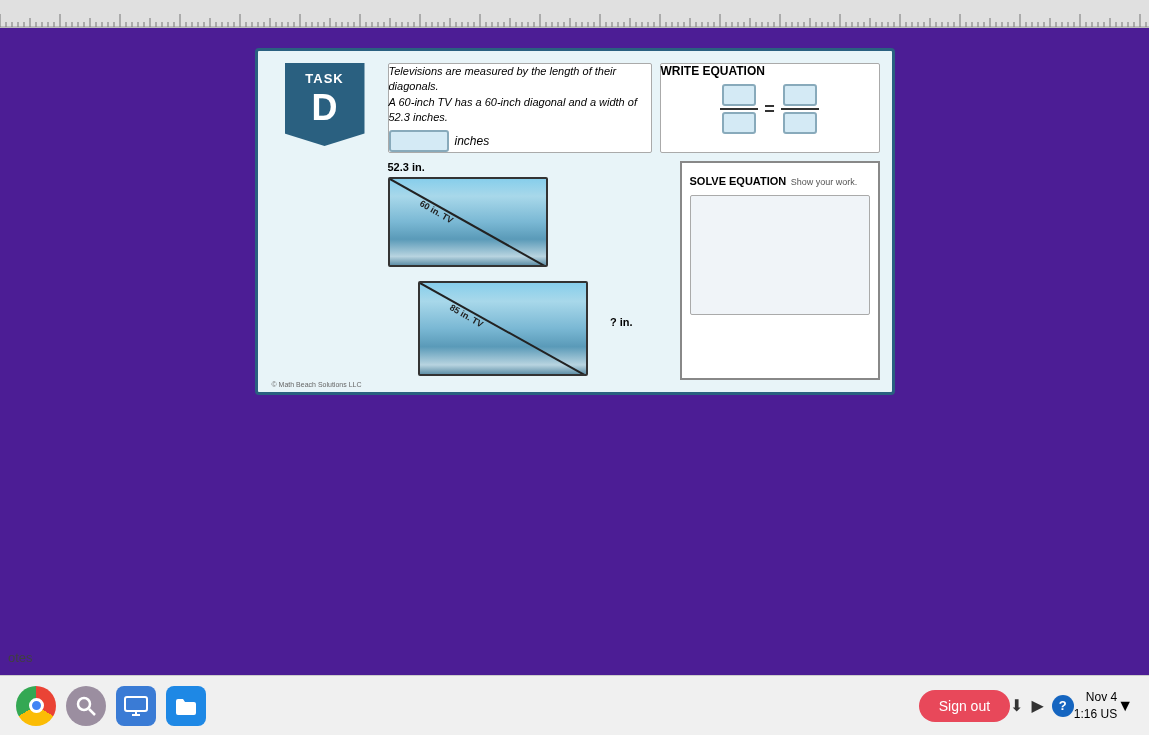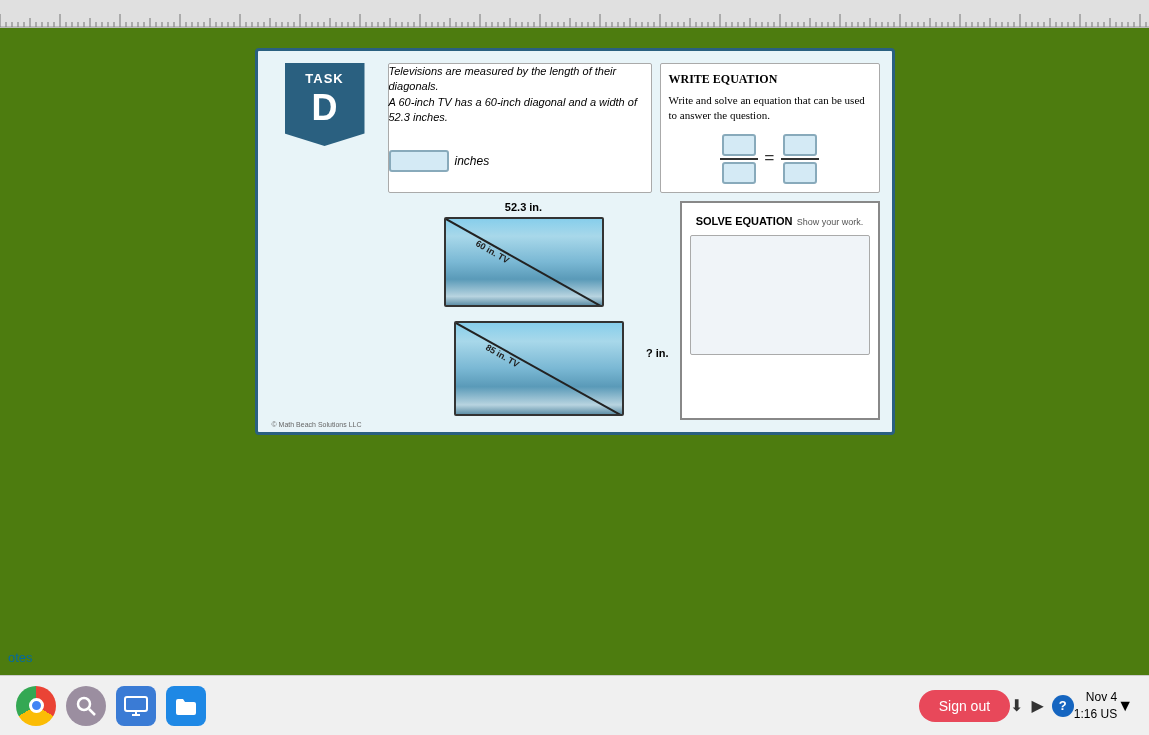--- a/index.html
+++ b/index.html
@@ -19,21 +19,21 @@
       background: #e8e8e8;
       border-bottom: 1px solid #bbb;
       position: relative;
       overflow: hidden;
     }
 
     
     .main-area {
       width: 100%;
       height: calc(735px - 28px - 60px);
-      background: #4d7c0f;
+      background: #4c1d95;
       display: flex;
       justify-content: center;
       align-items: flex-start;
       padding-top: 20px;
     }
 
     
     .task-card {
       width: 640px;
       background: #e8f4f8;
@@ -93,43 +93,41 @@
 
     .problem-text {
       font-size: 11px;
       line-height: 1.4;
     }
 
     .answer-row {
       display: flex;
       align-items: center;
       gap: 6px;
-      margin-top: 24px;
+      margin-top: 4px;
     }
 
     .answer-box {
       border: 2px solid #8ab;
       background: #d4eaf5;
       width: 60px;
       height: 22px;
       border-radius: 3px;
     }
 
     .answer-label {
       font-size: 12px;
     }
 
     
     .write-eq-col {
       grid-row: 1;
       background: white;
       border: 1px solid #aaa;
-      padding: 8px;
       border-radius: 2px;
-      font-family: Liberation Serif, serif;
     }
 
     .write-eq-title {
       font-size: 12px;
       font-weight: bold;
       font-variant: small-caps;
       margin-bottom: 6px;
     }
 
     .write-eq-text {
@@ -171,21 +169,20 @@
       font-weight: bold;
       color: #333;
     }
 
     
     .bottom-row {
       grid-column: 2 / 4;
       grid-row: 2;
       display: flex;
       gap: 20px;
-      text-align: center;
     }
 
     .images-col {
       flex: 1;
     }
 
     .dim-label {
       font-size: 11px;
       font-weight: bold;
       margin-bottom: 4px;
@@ -349,21 +346,21 @@
       text-align: right;
       font-size: 12px;
       line-height: 1.4;
     }
 
     .notes-label {
       position: absolute;
       left: 8px;
       bottom: 70px;
       font-size: 13px;
-      color: #0369a1;
+      color: #404040;
     }
 
     .wave-bg {
       background: 
         linear-gradient(180deg, #87ceeb 0%, #a8d8ea 20%, #7ab8d4 50%, #5a9ab8 70%, #b8d4e0 90%, #6090a8 100%);
     }
   </style>
 </head>
 <body>
 
@@ -583,21 +580,20 @@
         <p class="problem-text">Televisions are measured by the length of their diagonals.</p>
         <p class="problem-text" style="">A 60-inch TV has a 60-inch diagonal and a width of 52.3 inches.</p>
         <div class="answer-row">
           <div class="answer-box"></div>
           <span class="answer-label">inches</span>
         </div>
       </div>
 
       <div class="write-eq-col">
         <div class="write-eq-title">WRITE EQUATION</div>
-        <p class="write-eq-text">Write and solve an equation that can be used to answer the question.</p>
         <div class="fraction-eq">
           <div class="fraction">
             <div class="frac-box"></div>
             <div class="frac-line"></div>
             <div class="frac-box"></div>
           </div>
           <span class="eq-sign">=</span>
           <div class="fraction">
             <div class="frac-box"></div>
             <div class="frac-line"></div>
@@ -623,21 +619,21 @@
 
           
           <div class="tv2-wrapper">
             <div style="position:relative; display:inline-block;">
               <div class="tv2-image wave-bg">
                 <svg width="170" height="95" style="position:absolute;top:0;left:0;">
                   <line x1="0" y1="0" x2="170" y2="95" stroke="#222" stroke-width="2"></line>
                 </svg>
                 <div style="position:absolute; top:28px; left:28px; transform:rotate(30deg); font-size:9px; font-weight:bold; white-space:nowrap; color:#222;">85 in. TV</div>
               </div>
-              <div style="position:absolute; right:-45px; top:26px; font-size:11px; font-weight:bold;">? in.</div>
+              <div style="position:absolute; right:-45px; top:35px; font-size:11px; font-weight:bold;">? in.</div>
             </div>
           </div>
         </div>
 
         <div class="solve-col">
           <span class="solve-title">SOLVE EQUATION</span>
           <span class="solve-subtitle">Show your work.</span>
           <div class="solve-work-area"></div>
         </div>
 

